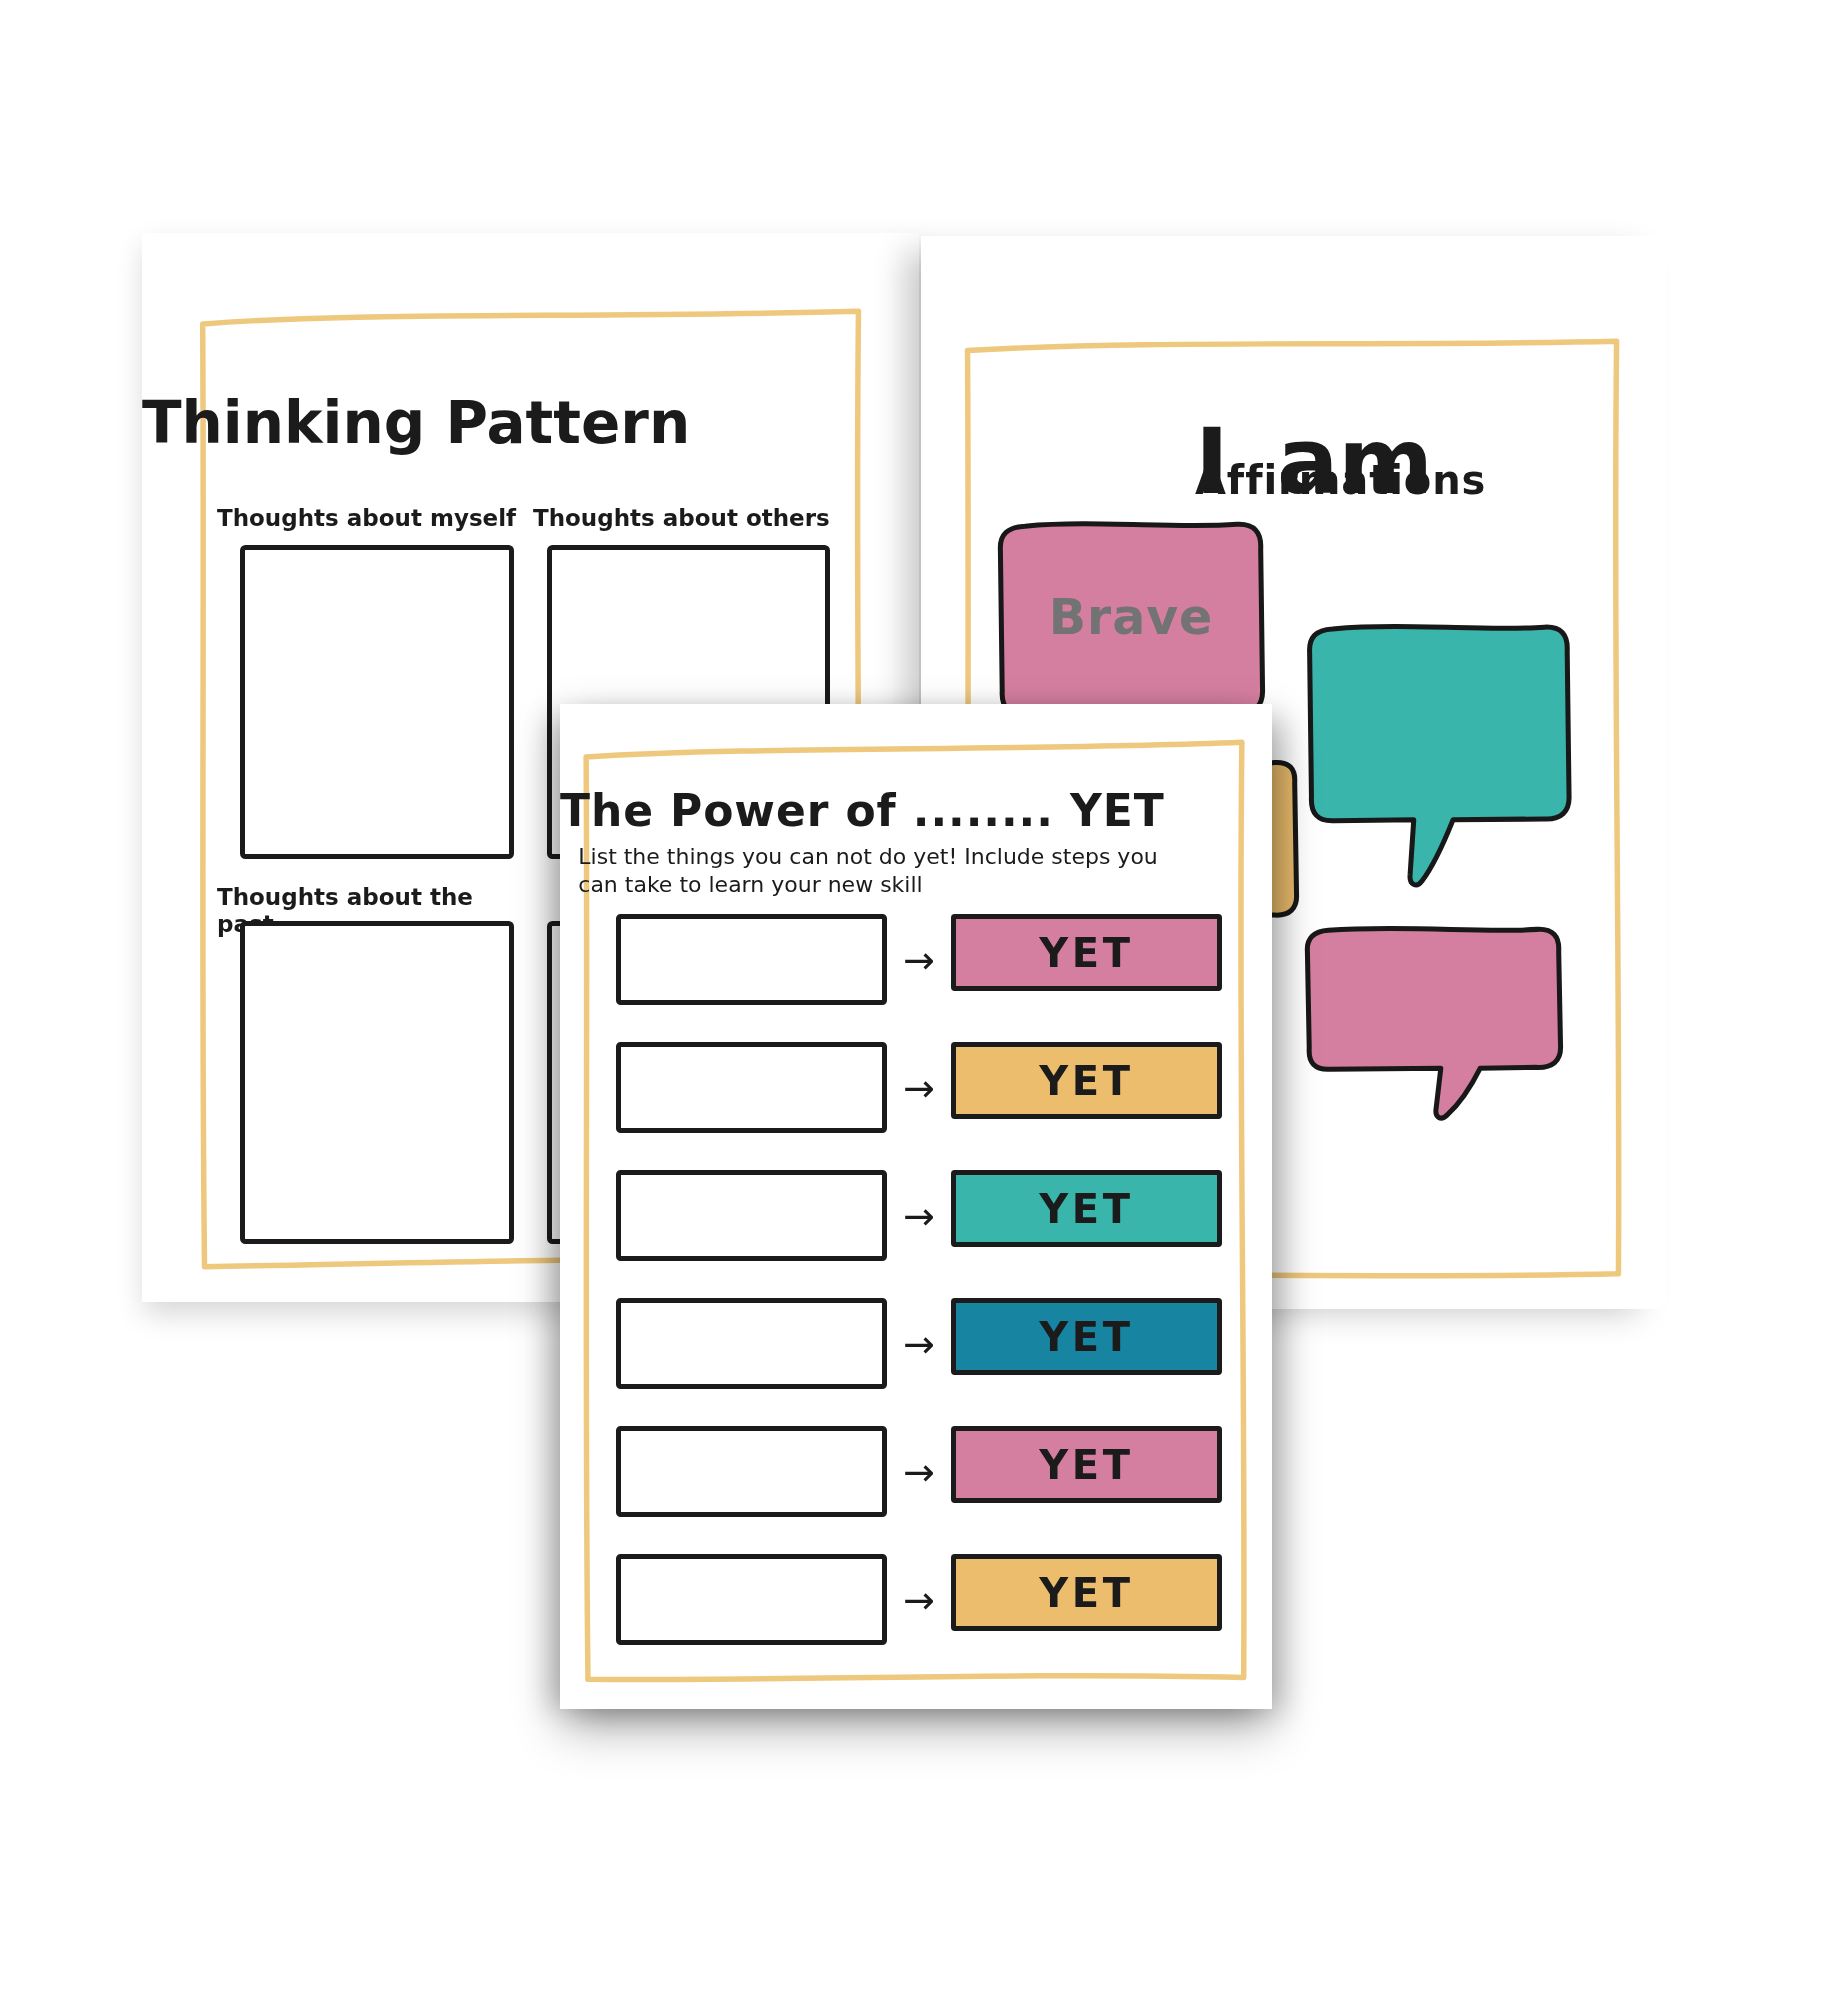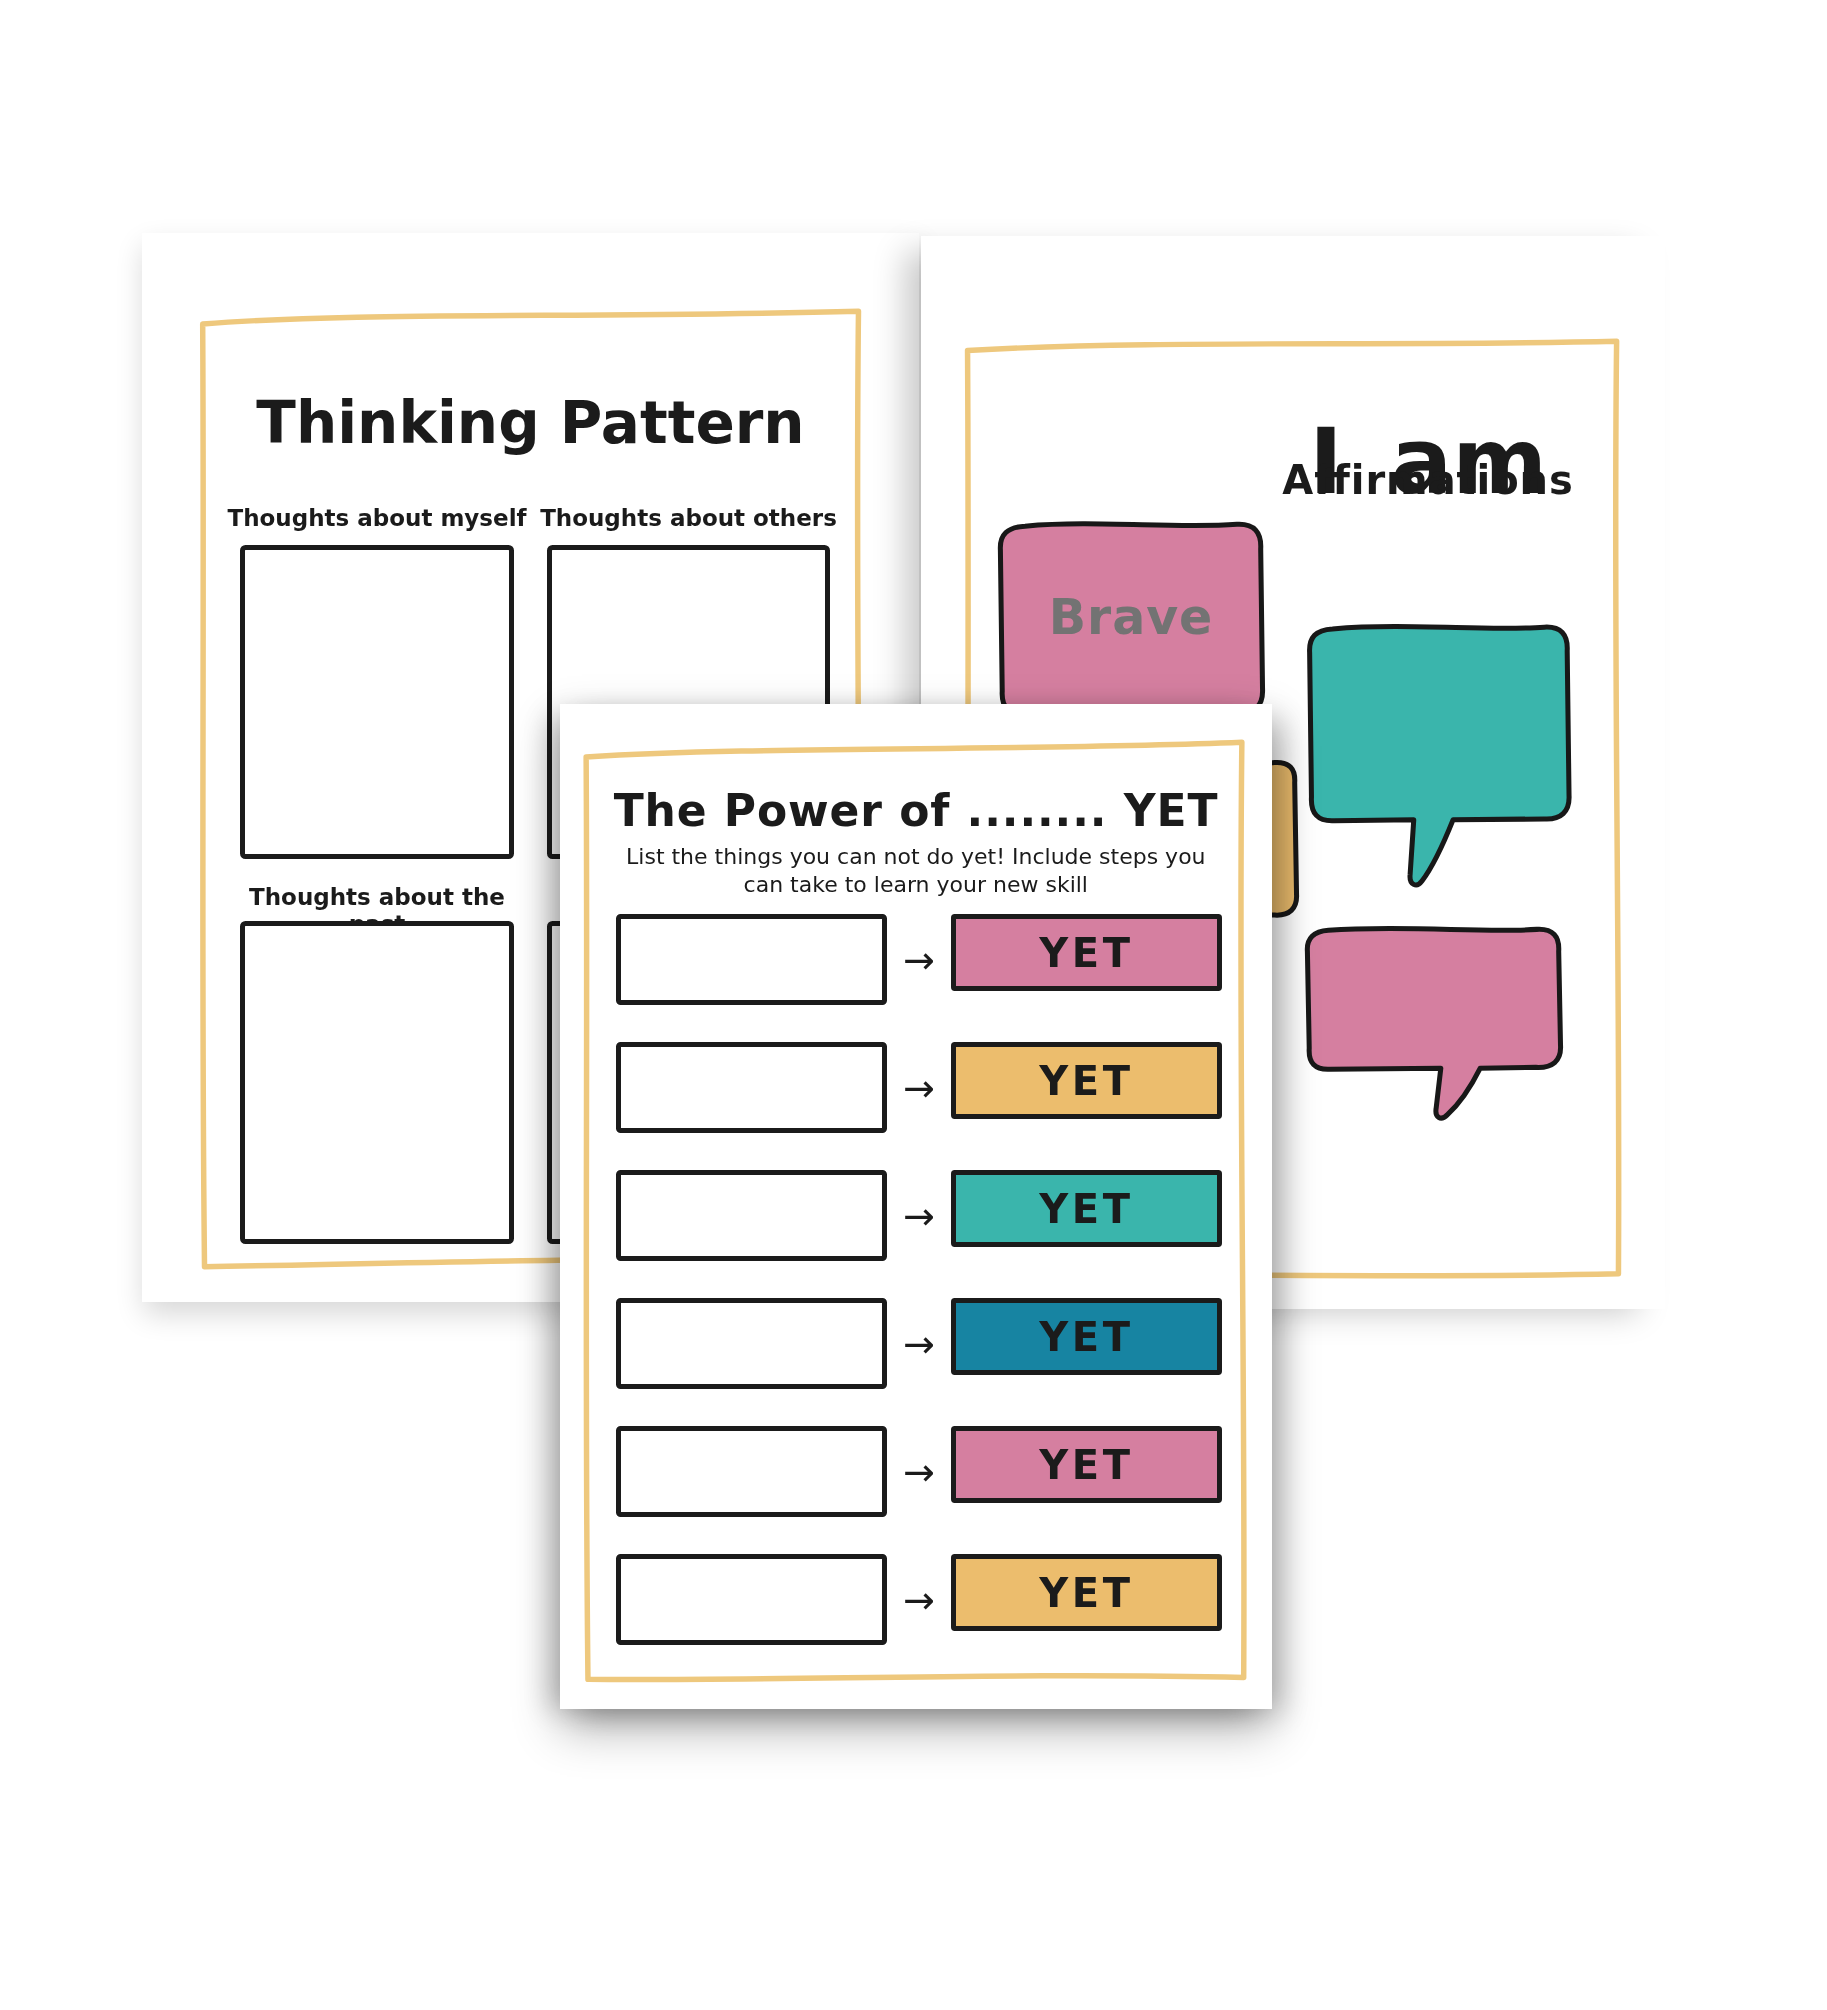--- a/index.html
+++ b/index.html
@@ -30,21 +30,21 @@
     left: 560px; top: 704px; width: 712px; height: 1005px;
     z-index: 5;
     box-shadow: 0 20px 44px rgba(0,0,0,0.30),
                 -16.4px 5.5px 25.6px -5.5px rgba(0,0,0,0.20),
                 16.4px 9.1px 27.4px -5.5px rgba(0,0,0,0.20);
   }
   .border-svg { position: absolute; overflow: visible; }
   .border-svg path { fill: none; stroke-width: 6; stroke-linecap: round; stroke-linejoin: round; }
 
   .abs { position: absolute; }
-  .centered { text-align: center; }
+  .centered { }
 
   
   .tp-title {
     left: 0; top: 115px; width: 100%;
     font-size: 58px; font-weight: bold; letter-spacing: 0px; line-height: 73px;
   }
   .tp-subtitle {
     left: 55px; top: 203px; width: 667px;
     font-size: 21px; font-weight: normal; line-height: 27.4px;
   }

